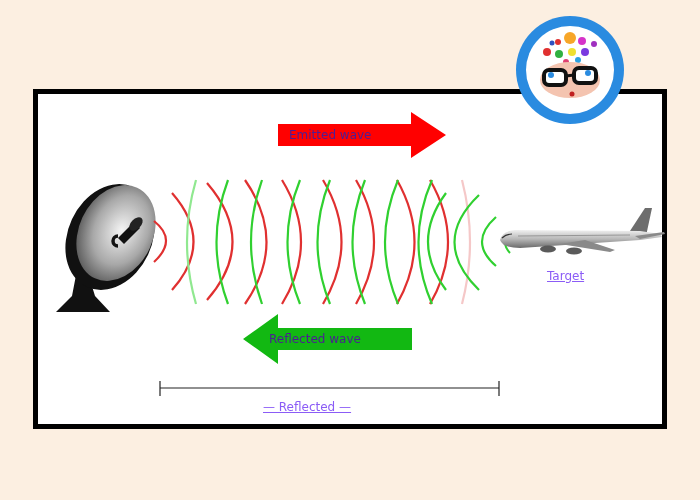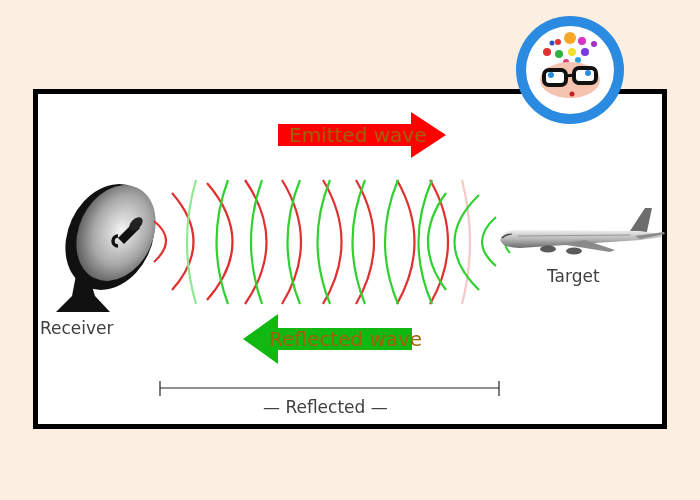--- a/index.html
+++ b/index.html
@@ -25,41 +25,42 @@
     }
     .diagram-svg {
       position: absolute;
       left: 0;
       top: 0;
       width: 700px;
       height: 500px;
     }
     .label {
       position: absolute;
-      color: #404040;
-      font-size: 17px;
+      color: #8b5cf6;
+      font-size: 12px;
       line-height: 20px;
       white-space: nowrap;
+      text-decoration: underline;
     }
     .tx-label {
       left: 40px;
       top: 318px;
     }
     .target-label {
       left: 547px;
       top: 266px;
     }
     .distance-label {
       left: 263px;
       top: 397px;
     }
     .arrow-text {
       position: absolute;
-      font-size: 20px;
-      color: #a16207;
+      font-size: 12px;
+      color: #4c1d95;
       white-space: nowrap;
       line-height: 20px;
     }
     .emitted-text {
       left: 289px;
       top: 125px;
     }
     .reflected-text {
       left: 269px;
       top: 329px;
@@ -192,18 +193,17 @@
   <circle cx="58" cy="80" r="2.5" fill="#c02020"></circle>
   <text font-size="9.5" fill="#ffffff" font-family="DejaVu Sans, sans-serif" font-weight="bold">
     <textPath href="#logoArc" startOffset="50%" text-anchor="middle">www.biliminsesi.com</textPath>
   </text>
 </svg>
 
 <div class="arrow-text emitted-text">Emitted wave</div>
 <div class="arrow-text reflected-text">Reflected wave</div>
 
 <div class="label tx-label">
-  <div>Receiver</div>
 </div>
 
 <div class="label target-label">Target</div>
 
 <div class="label distance-label">— Reflected —</div>
 
 </body></html>

